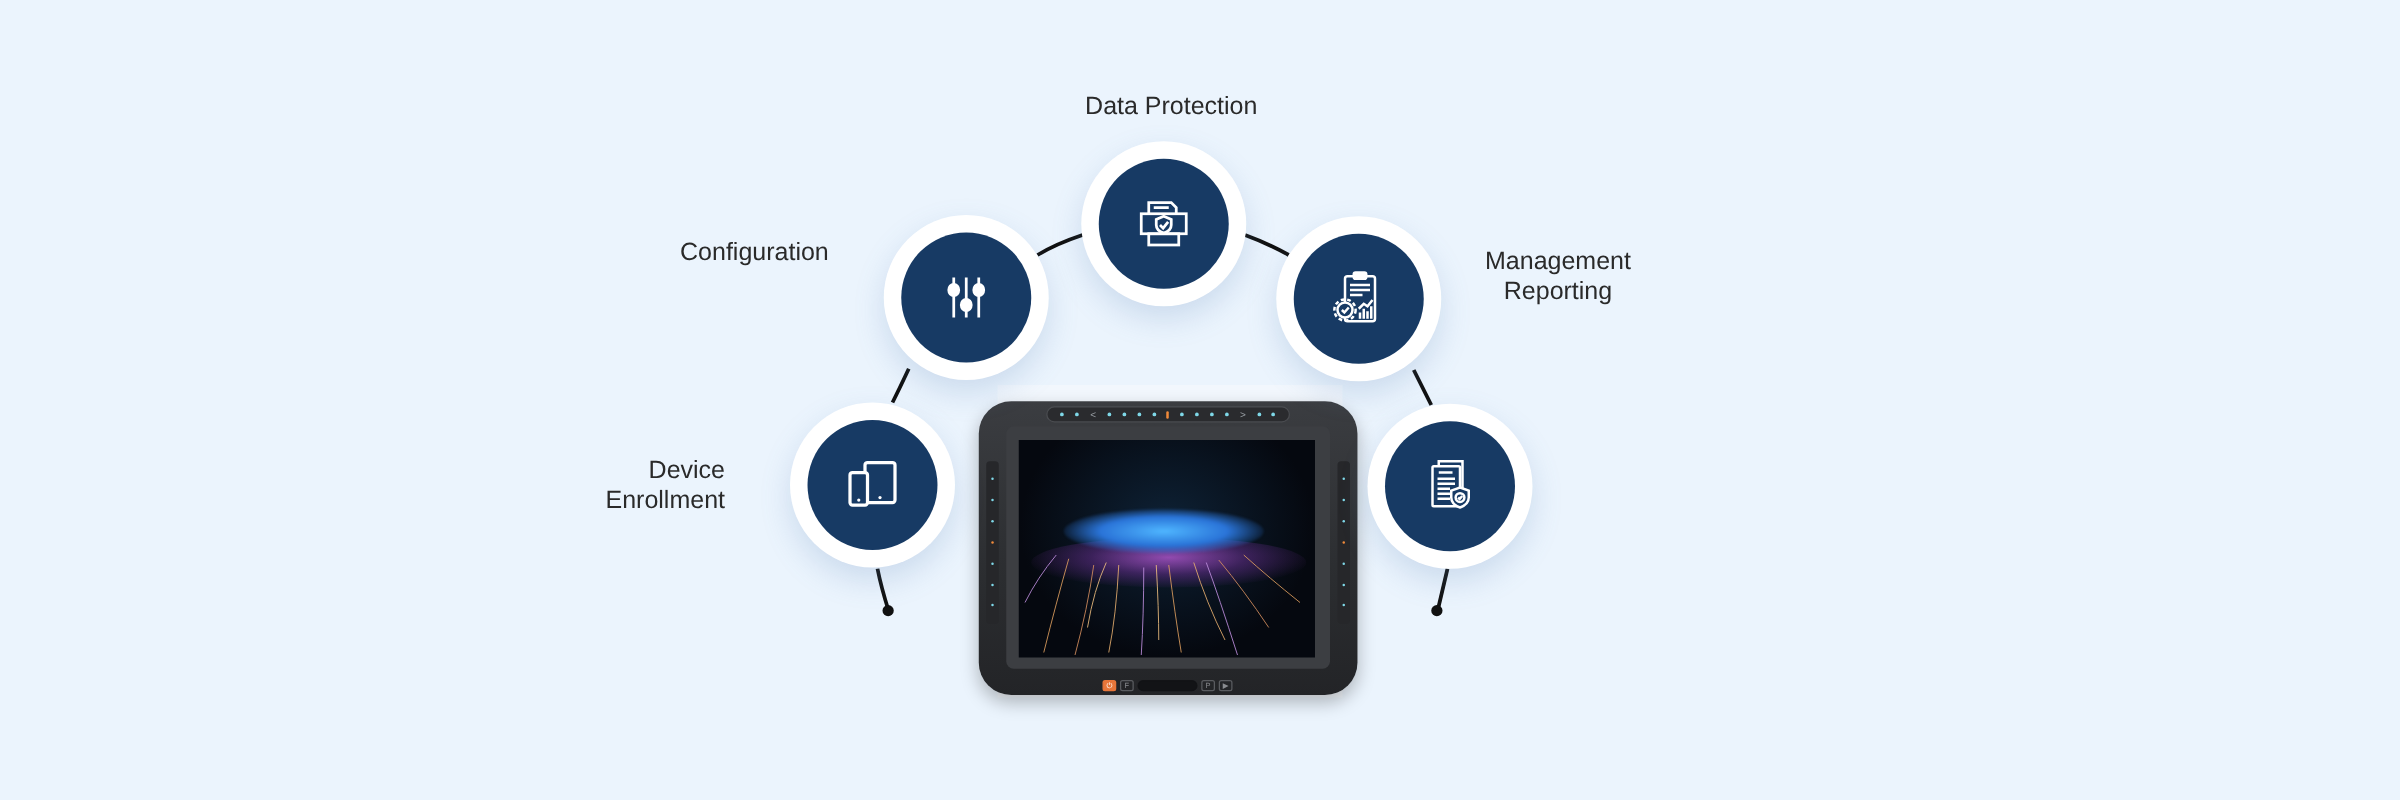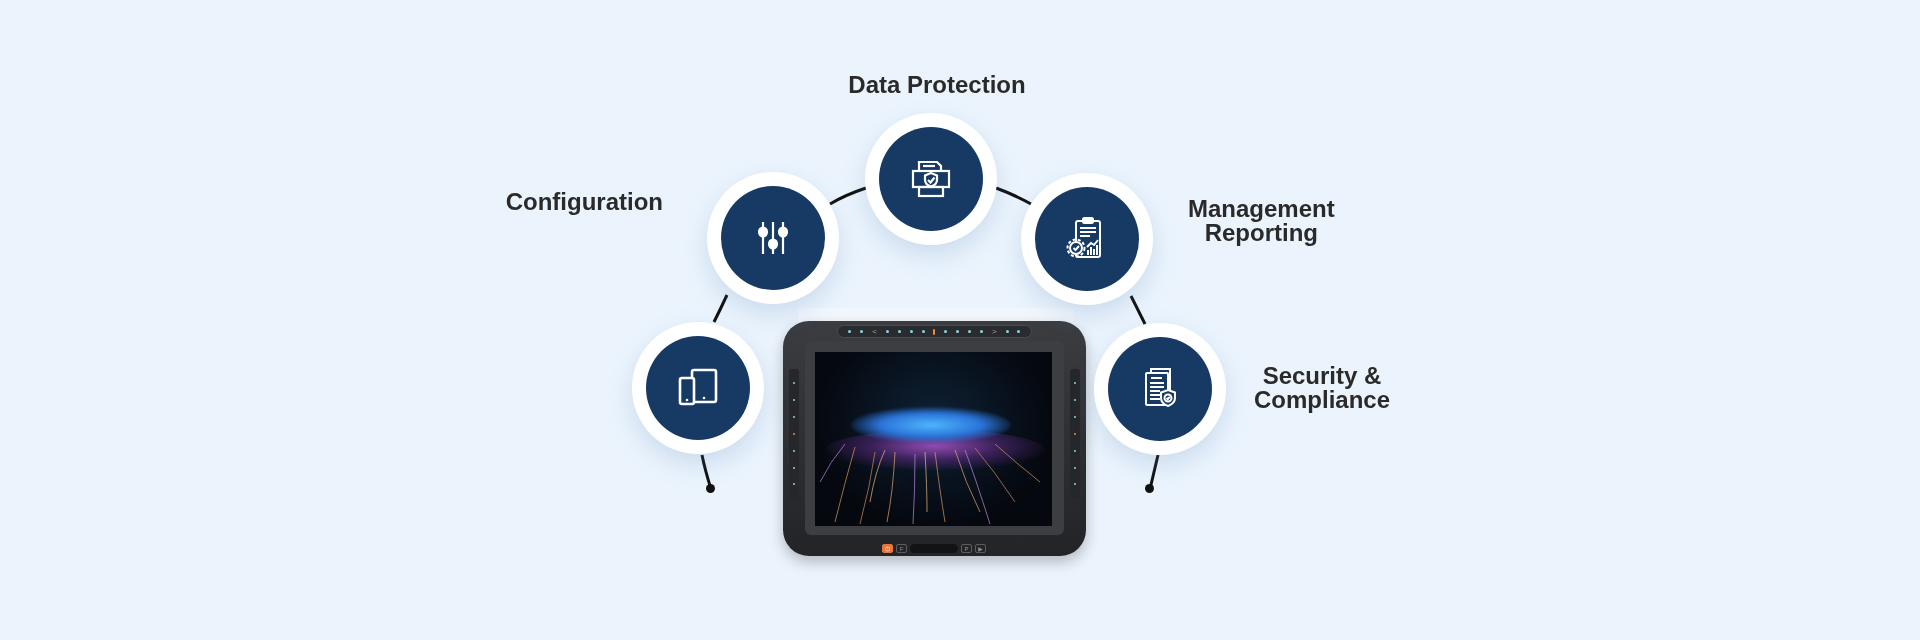--- a/index.html
+++ b/index.html
@@ -16,21 +16,21 @@
     box-shadow: 0 10px 24px rgba(90,130,180,0.22);
     display:flex; align-items:center; justify-content:center;
   }
   .node .inner {
     width:104px; height:104px; border-radius:50%;
     background:#173a64;
     display:flex; align-items:center; justify-content:center;
   }
   .node .inner svg { width:56px; height:56px; }
   .label {
-    position:absolute; color:#2a2a2a; font-weight:700; font-size:24px;
+    position:absolute; color:#2a2a2a; font-weight:400; font-size:20px;
     line-height:24px; white-space:nowrap;
   }
   .label.right { text-align:right; }
   .label.left { text-align:center; }
   .label.center { text-align:center; }
   .backplate {
     position:absolute; left:798px; top:308px; width:276px; height:250px;
     background:#f2f7fd;
   }
   .tablet {
@@ -176,20 +176,24 @@
   <div class="node" style="left:632px; top:322px;">
     <div class="inner">
       <svg viewBox="0 0 56 56" fill="none" stroke="#fff" stroke-width="2.6">
         <rect x="22" y="10" width="24" height="32" rx="2"></rect>
         <rect x="10" y="18" width="14" height="26" rx="2" fill="#173a64"></rect>
         <circle cx="17" cy="40" r="1.3" fill="#fff" stroke="none"></circle>
         <circle cx="34" cy="38" r="1.3" fill="#fff" stroke="none"></circle>
       </svg>
     </div>
   </div>
+  <div class="label right" style="left:430px; top:364px; width:150px;">
+    <div>Device</div>
+    <div>Enrollment</div>
+  </div>
 
   <div class="node" style="left:707px; top:172px;">
     <div class="inner">
       <svg viewBox="0 0 56 56" fill="#fff" stroke="#fff" stroke-width="2.2">
         <line x1="18" y1="12" x2="18" y2="44"></line>
         <line x1="28" y1="12" x2="28" y2="44"></line>
         <line x1="38" y1="12" x2="38" y2="44"></line>
         <ellipse cx="18" cy="22" rx="4" ry="4.5"></ellipse>
         <ellipse cx="28" cy="34" rx="4" ry="4.5"></ellipse>
         <ellipse cx="38" cy="22" rx="4" ry="4.5"></ellipse>
@@ -250,18 +254,14 @@
         <line x1="18" y1="26" x2="32" y2="26"></line>
         <line x1="18" y1="30" x2="28" y2="30"></line>
         <line x1="18" y1="34" x2="28" y2="34"></line>
         <line x1="18" y1="38" x2="28" y2="38"></line>
         <path d="M36 29 L43 31.5 V37 C43 41 40 43.5 36 45 C32 43.5 29 41 29 37 V31.5 Z" fill="#173a64"></path>
         <circle cx="36" cy="37" r="3.5"></circle>
         <path d="M34.5 37 L35.7 38.2 L37.8 35.8"></path>
       </svg>
     </div>
   </div>
-  <div class="label left" style="left:1254px; top:364px;">
-    <div>Security &amp;</div>
-    <div>Compliance</div>
-  </div>
 
 </div>
 
 </body></html>

